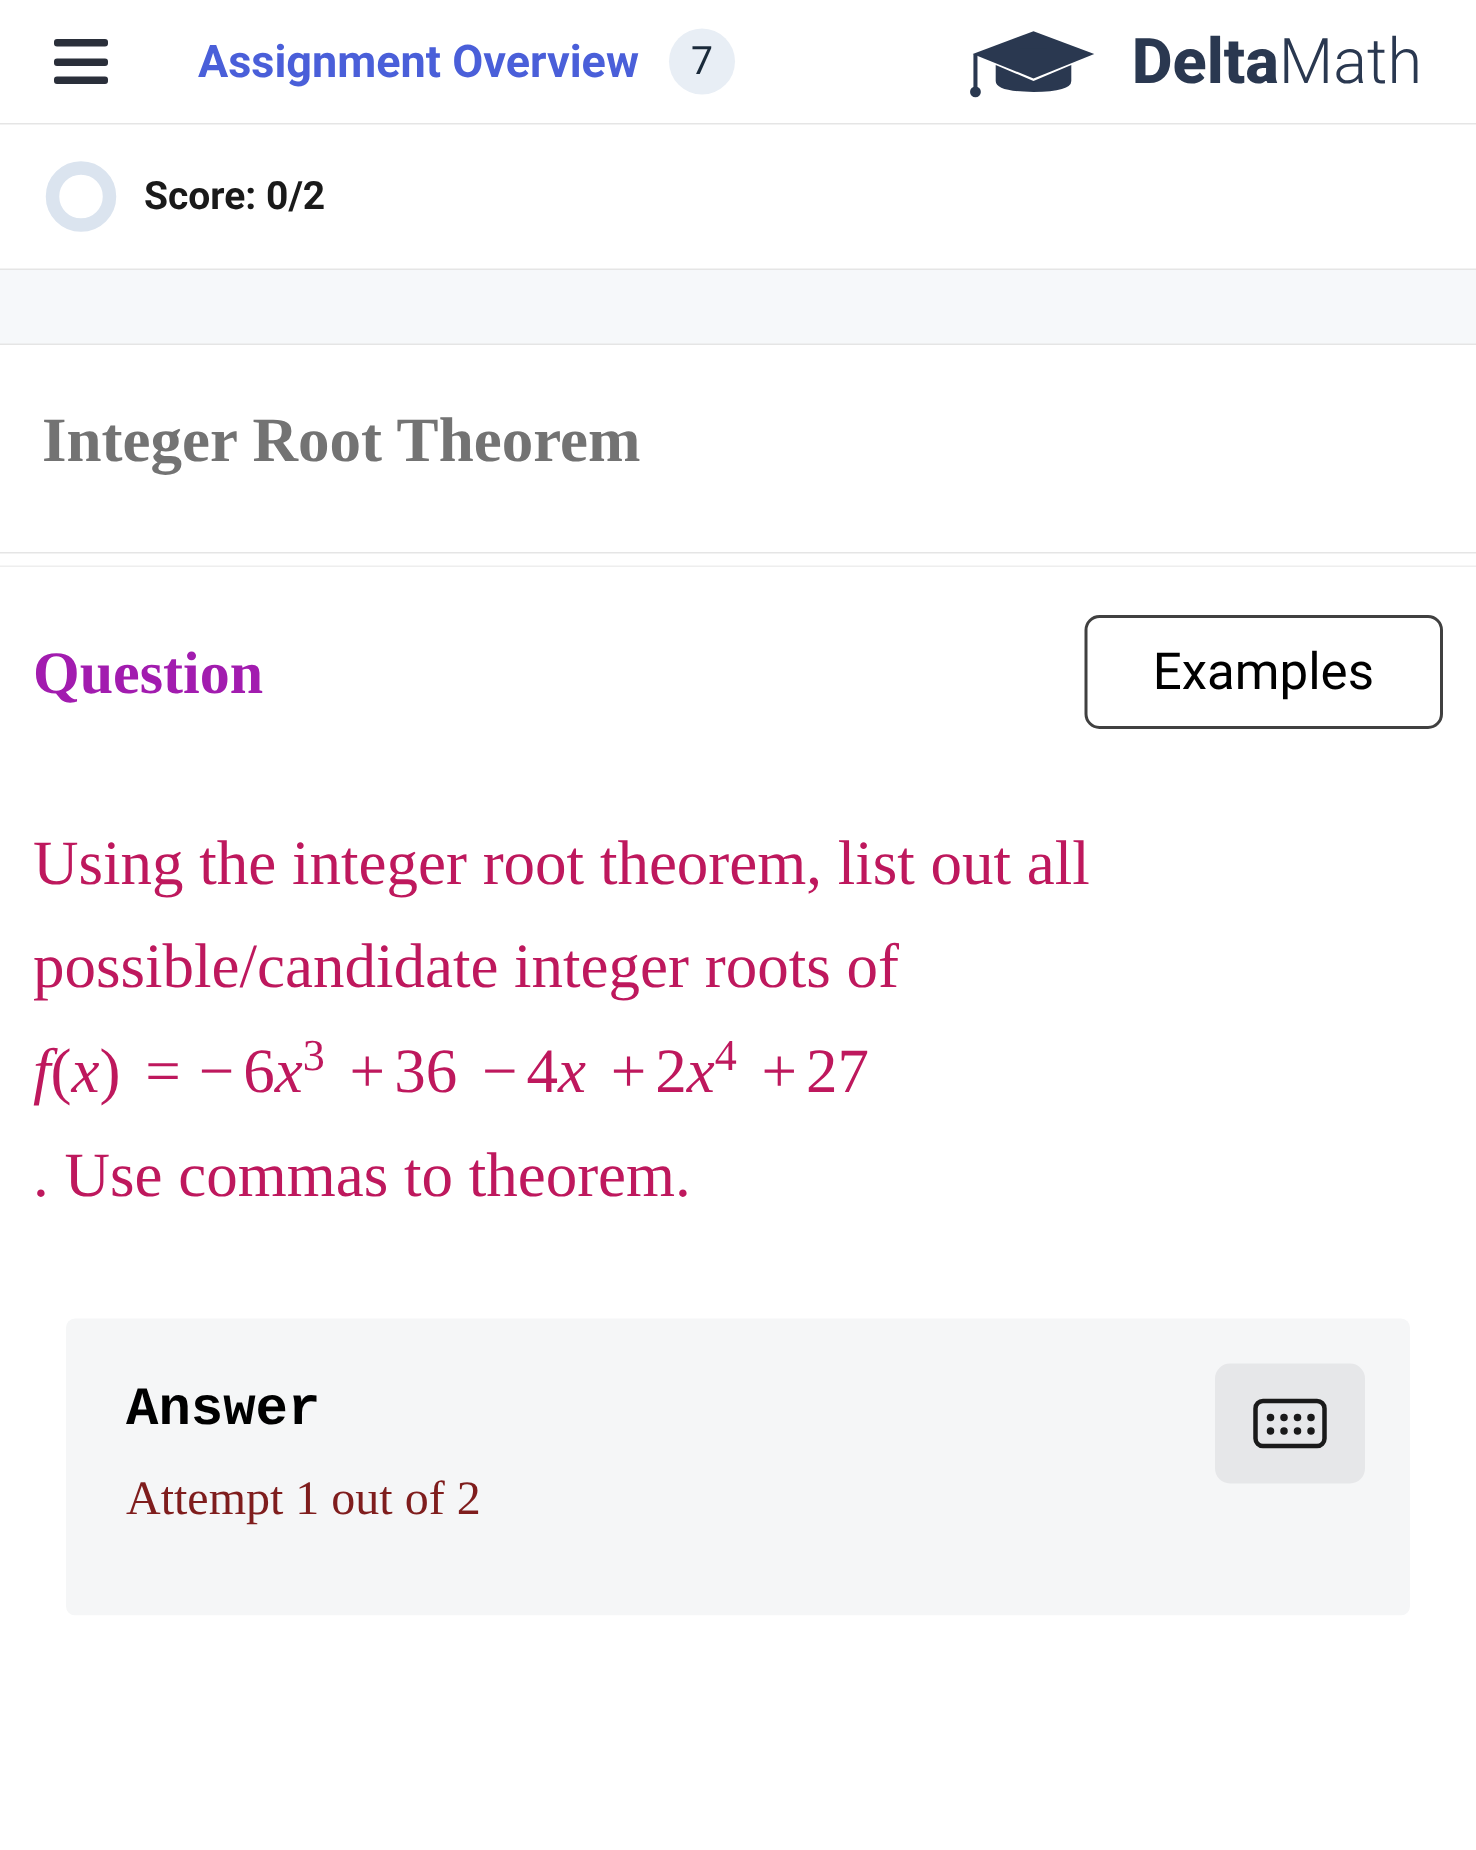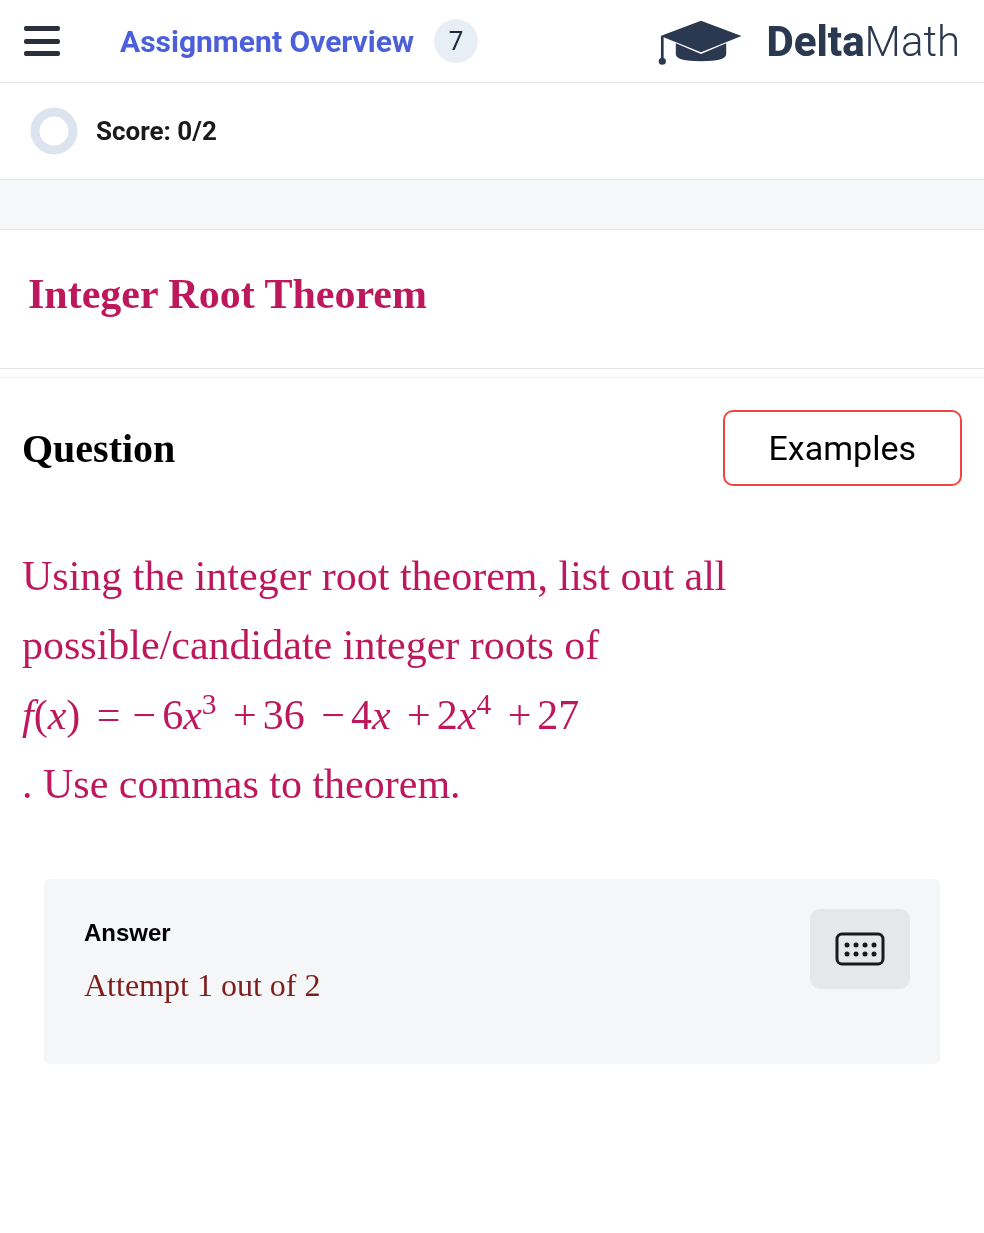--- a/index.html
+++ b/index.html
@@ -9,21 +9,21 @@
     }
     body {
       font-family: -apple-system, BlinkMacSystemFont, "Segoe UI", Roboto, "Helvetica Neue", Arial, sans-serif;
       background: #fff;
       width: 984px;
       overflow-x: hidden;
     }
     .header {
       display: flex;
       align-items: center;
-      padding: 16px 24px;
+      padding: 16px 36px;
       gap: 20px;
       border-bottom: 1px solid #e5e5e5;
     }
     .hamburger-icon {
       width: 36px;
       height: 30px;
       display: flex;
       flex-direction: column;
       justify-content: space-between;
       cursor: pointer;
@@ -105,43 +105,43 @@
     }
     .gap-strip {
       height: 50px;
       background: #f6f8fa;
       border-bottom: 1px solid #e5e5e5;
     }
     .topic-title {
       font-family: Georgia, "Times New Roman", serif;
       font-size: 42px;
       font-weight: 700;
-      color: #be185d;
+      color: #737373;
       padding: 40px 28px 50px;
       border-bottom: 1px solid #e5e5e5;
     }
     .question-section {
       padding: 32px 22px 0;
       border-top: 1px solid #eee;
       margin-top: 8px;
     }
     .question-header {
       display: flex;
       align-items: center;
       justify-content: space-between;
       margin-bottom: 56px;
     }
     .question-label {
       font-family: Georgia, "Times New Roman", serif;
       font-size: 40px;
       font-weight: 700;
-      color: #000000;
+      color: #a21caf;
     }
     .examples-btn {
-      border: 2px solid #ef4444;
+      border: 2px solid #404040;
       background: #fff;
       padding: 16px 44px;
       font-size: 34px;
       border-radius: 10px;
       cursor: pointer;
       font-family: inherit;
     }
     .question-body {
       font-family: Georgia, "Times New Roman", serif;
       font-size: 42px;
@@ -172,22 +172,22 @@
       line-height: 0;
     }
     .answer-panel {
       background: #f5f6f7;
       margin: 0 22px;
       border-radius: 6px;
       padding: 40px 40px 60px;
       position: relative;
     }
     .answer-title {
-      font-family: Liberation Sans, sans-serif;
-      font-size: 24px;
+      font-family: Liberation Mono, monospace;
+      font-size: 36px;
       font-weight: 700;
       color: #000;
       margin-bottom: 20px;
     }
     .attempt-text {
       font-family: Georgia, "Times New Roman", serif;
       font-size: 32px;
       color: #7f1d1d;
     }
     .keyboard-btn {

